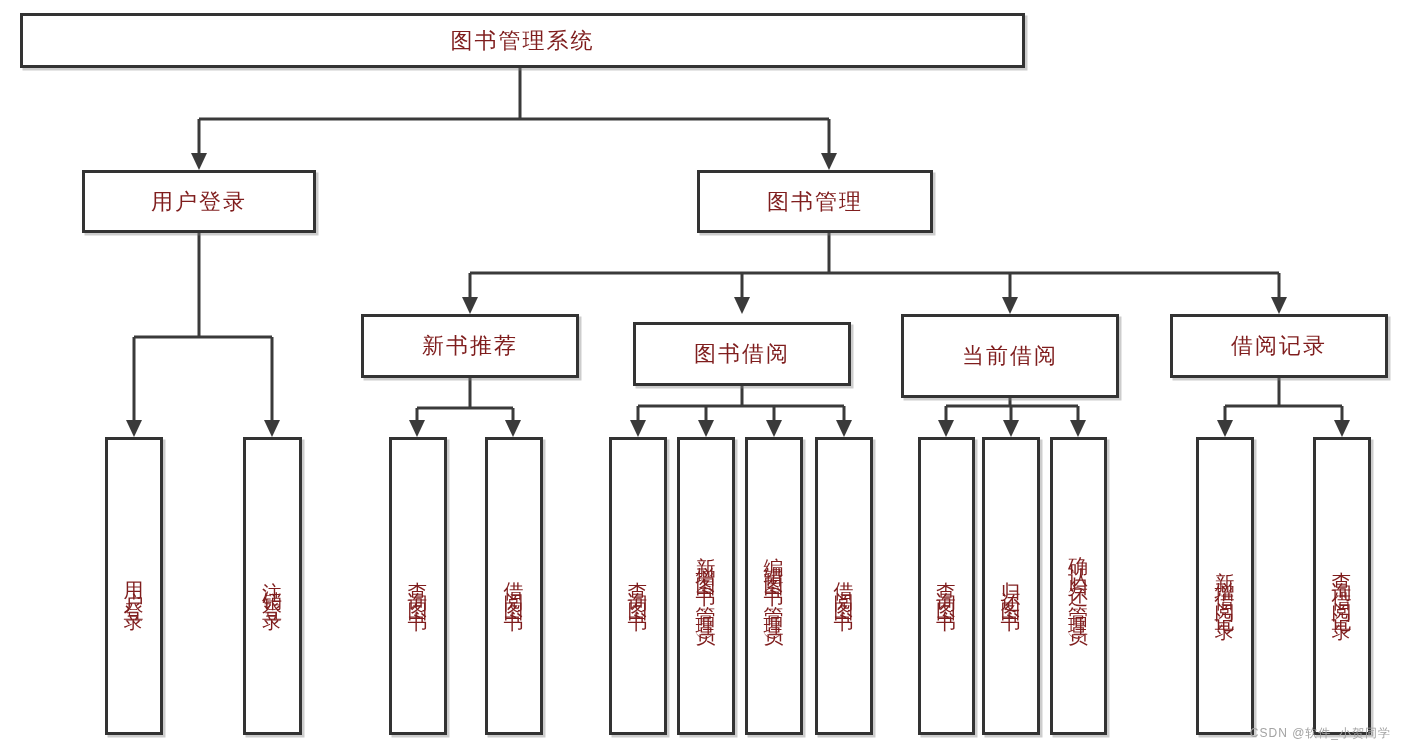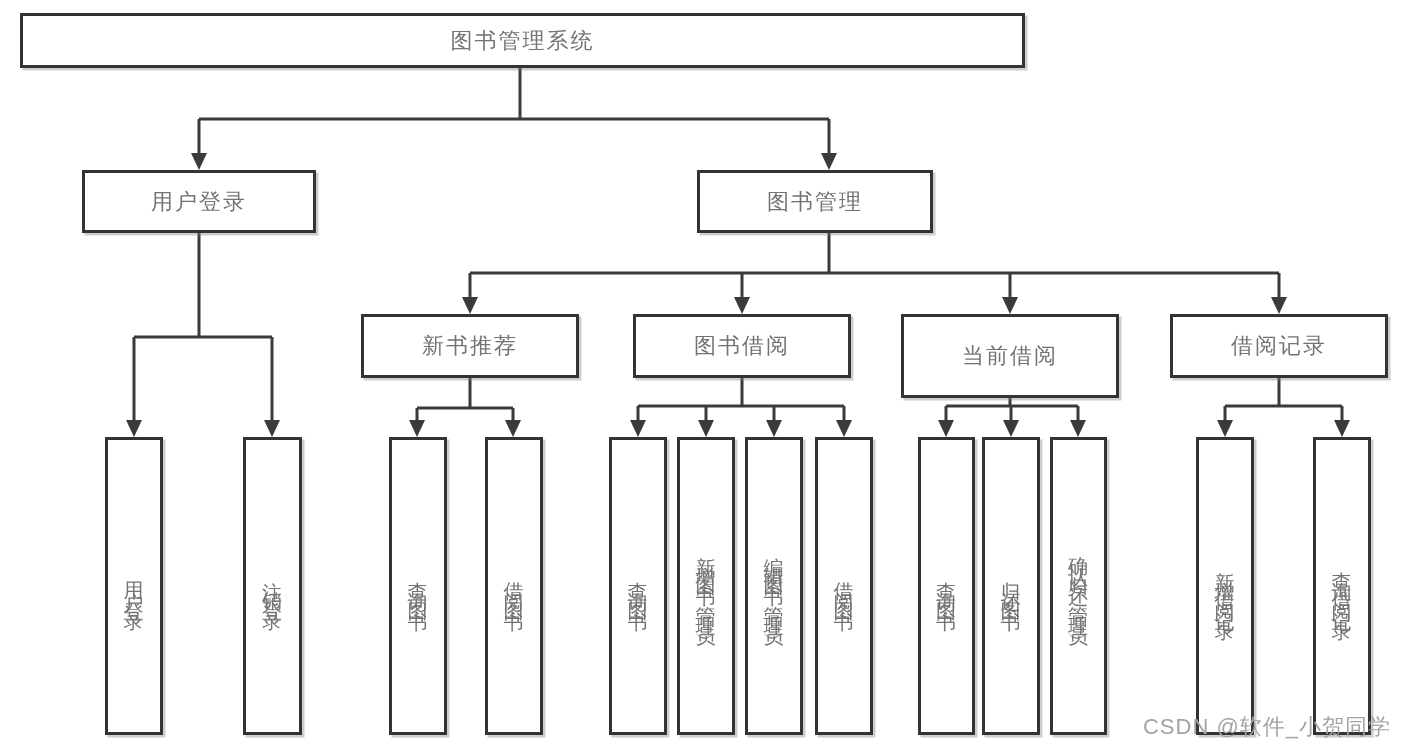--- a/index.html
+++ b/index.html
@@ -22,42 +22,42 @@
     z-index: 1;
   }
   .node {
     position: absolute;
     box-sizing: border-box;
     border: 3px solid #333333;
     background: #ffffff;
     display: flex;
     align-items: center;
     justify-content: center;
-    color: #737373;
+    color: #7f1d1d;
     z-index: 2;
     box-shadow: 2.5px 2.5px 0 rgba(130,130,130,0.40);
   }
   .h-node {
     font-size: 22px;
     letter-spacing: 2px;
     white-space: nowrap;
   }
   .leaf span {
     writing-mode: vertical-lr;
     text-orientation: mixed;
     font-size: 20px;
     letter-spacing: 10px;
     line-height: 1;
   }
   .watermark {
     position: absolute;
     right: 14px;
     bottom: 5px;
     z-index: 5;
-    font-size: 22px;
+    font-size: 12px;
     letter-spacing: 1px;
     color: #a3a3a3;
     white-space: nowrap;
   }
 </style>
 </head>
 <body>
 
 <div class="canvas">
 
@@ -101,21 +101,21 @@
   <div class="node h-node" style="left:82px; top:170px; width:234px; height:63px;">
     <span>用户登录</span>
   </div>
   <div class="node h-node" style="left:697px; top:170px; width:236px; height:63px;">
     <span>图书管理</span>
   </div>
 
   <div class="node h-node" style="left:361px; top:314px; width:218px; height:64px;">
     <span>新书推荐</span>
   </div>
-  <div class="node h-node" style="left:633px; top:314px; width:218px; height:64px;">
+  <div class="node h-node" style="left:633px; top:322px; width:218px; height:64px;">
     <span>图书借阅</span>
   </div>
   <div class="node h-node" style="left:901px; top:314px; width:218px; height:84px;">
     <span>当前借阅</span>
   </div>
   <div class="node h-node" style="left:1170px; top:314px; width:218px; height:64px;">
     <span>借阅记录</span>
   </div>
 
   <div class="node leaf" style="left:105px; top:437px; width:58px; height:298px;">

